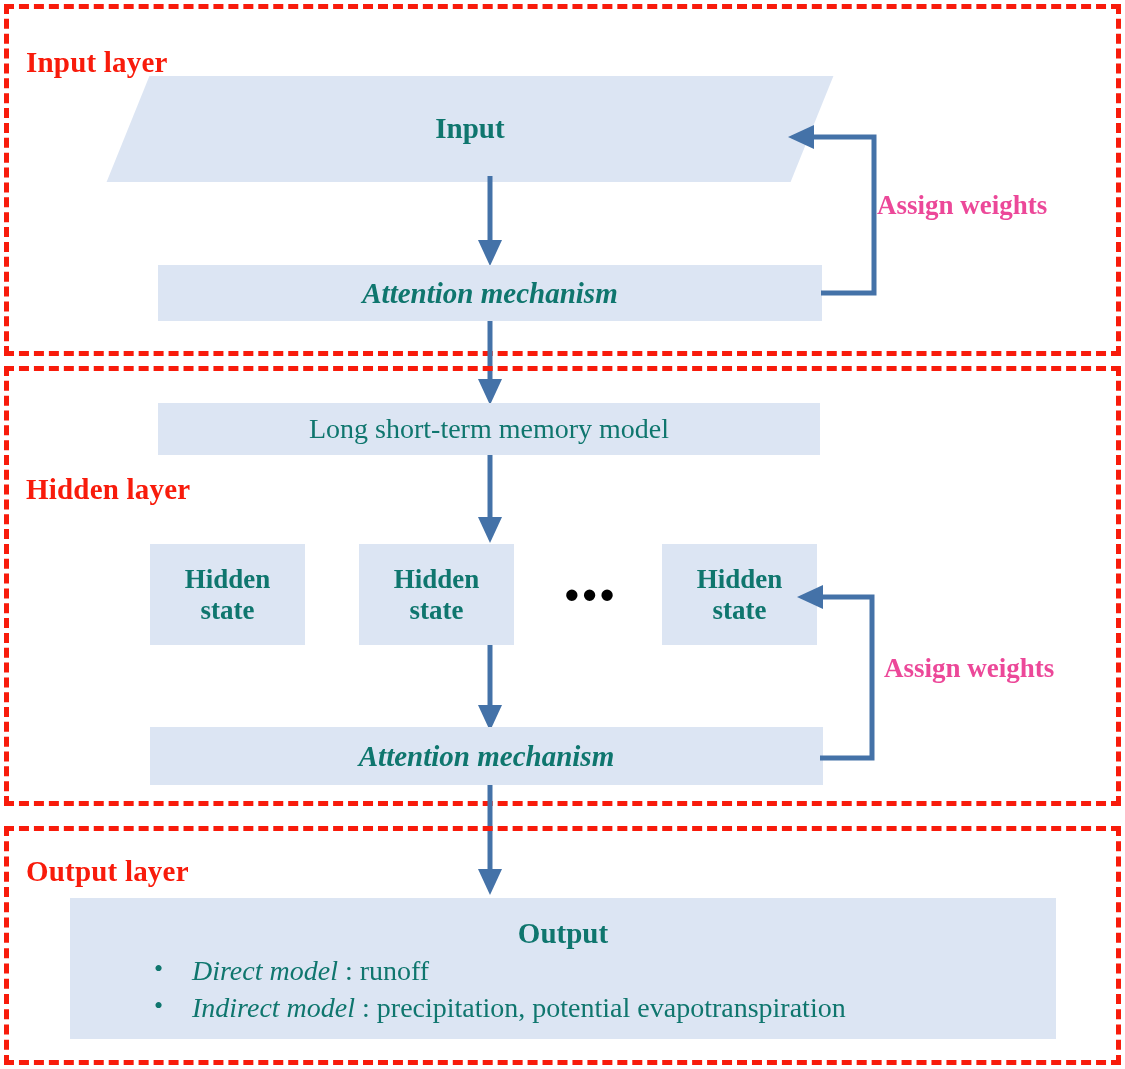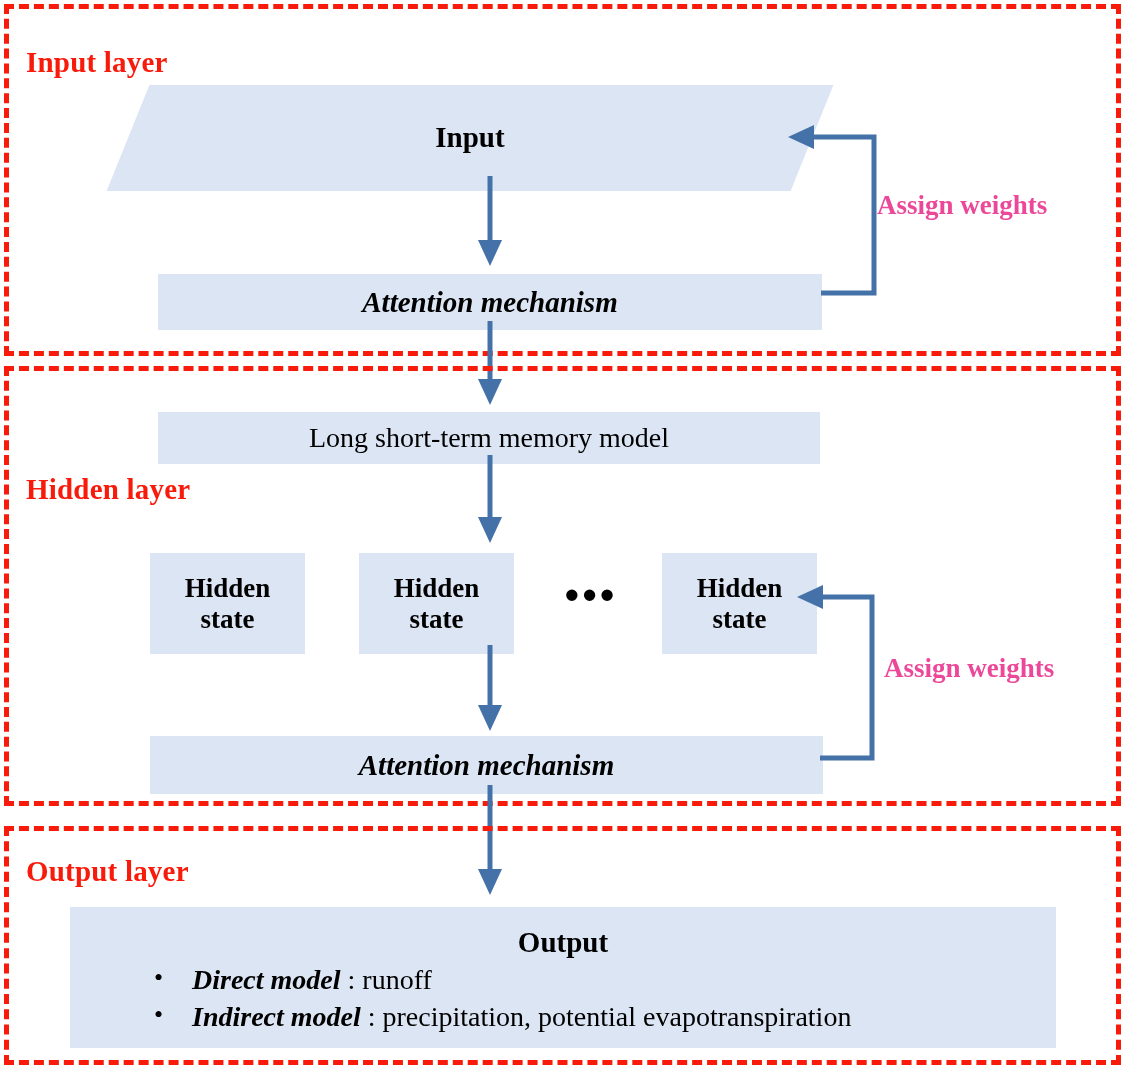--- a/index.html
+++ b/index.html
@@ -44,24 +44,23 @@
 
   
   .node {
     position: absolute;
     background: #dce5f3;
     box-sizing: border-box;
     display: flex;
     flex-direction: column;
     align-items: center;
     justify-content: center;
-    color: #000000;
+    color: #0f766e;
     font-family: "Liberation Serif", serif;
     text-align: center;
-    margin-top: 9px;
   }
 
   
   #node-input {
     left: 128px;
     top: 76px;
     width: 684px;
     height: 106px;
     background: transparent;
     padding: 0;
@@ -166,21 +165,21 @@
   }
   .output-list li .bullet {
     position: absolute;
     left: 6px;
     top: -1px;
     font-size: 26px;
     line-height: 1.32;
   }
   .output-list li em.mdl {
     font-style: italic;
-    font-weight: bold;
+    font-weight: normal;
   }
 
   
   .arrow-svg {
     position: absolute;
     overflow: visible;
   }
   .assign-label {
     position: absolute;
     color: #ec4899;

